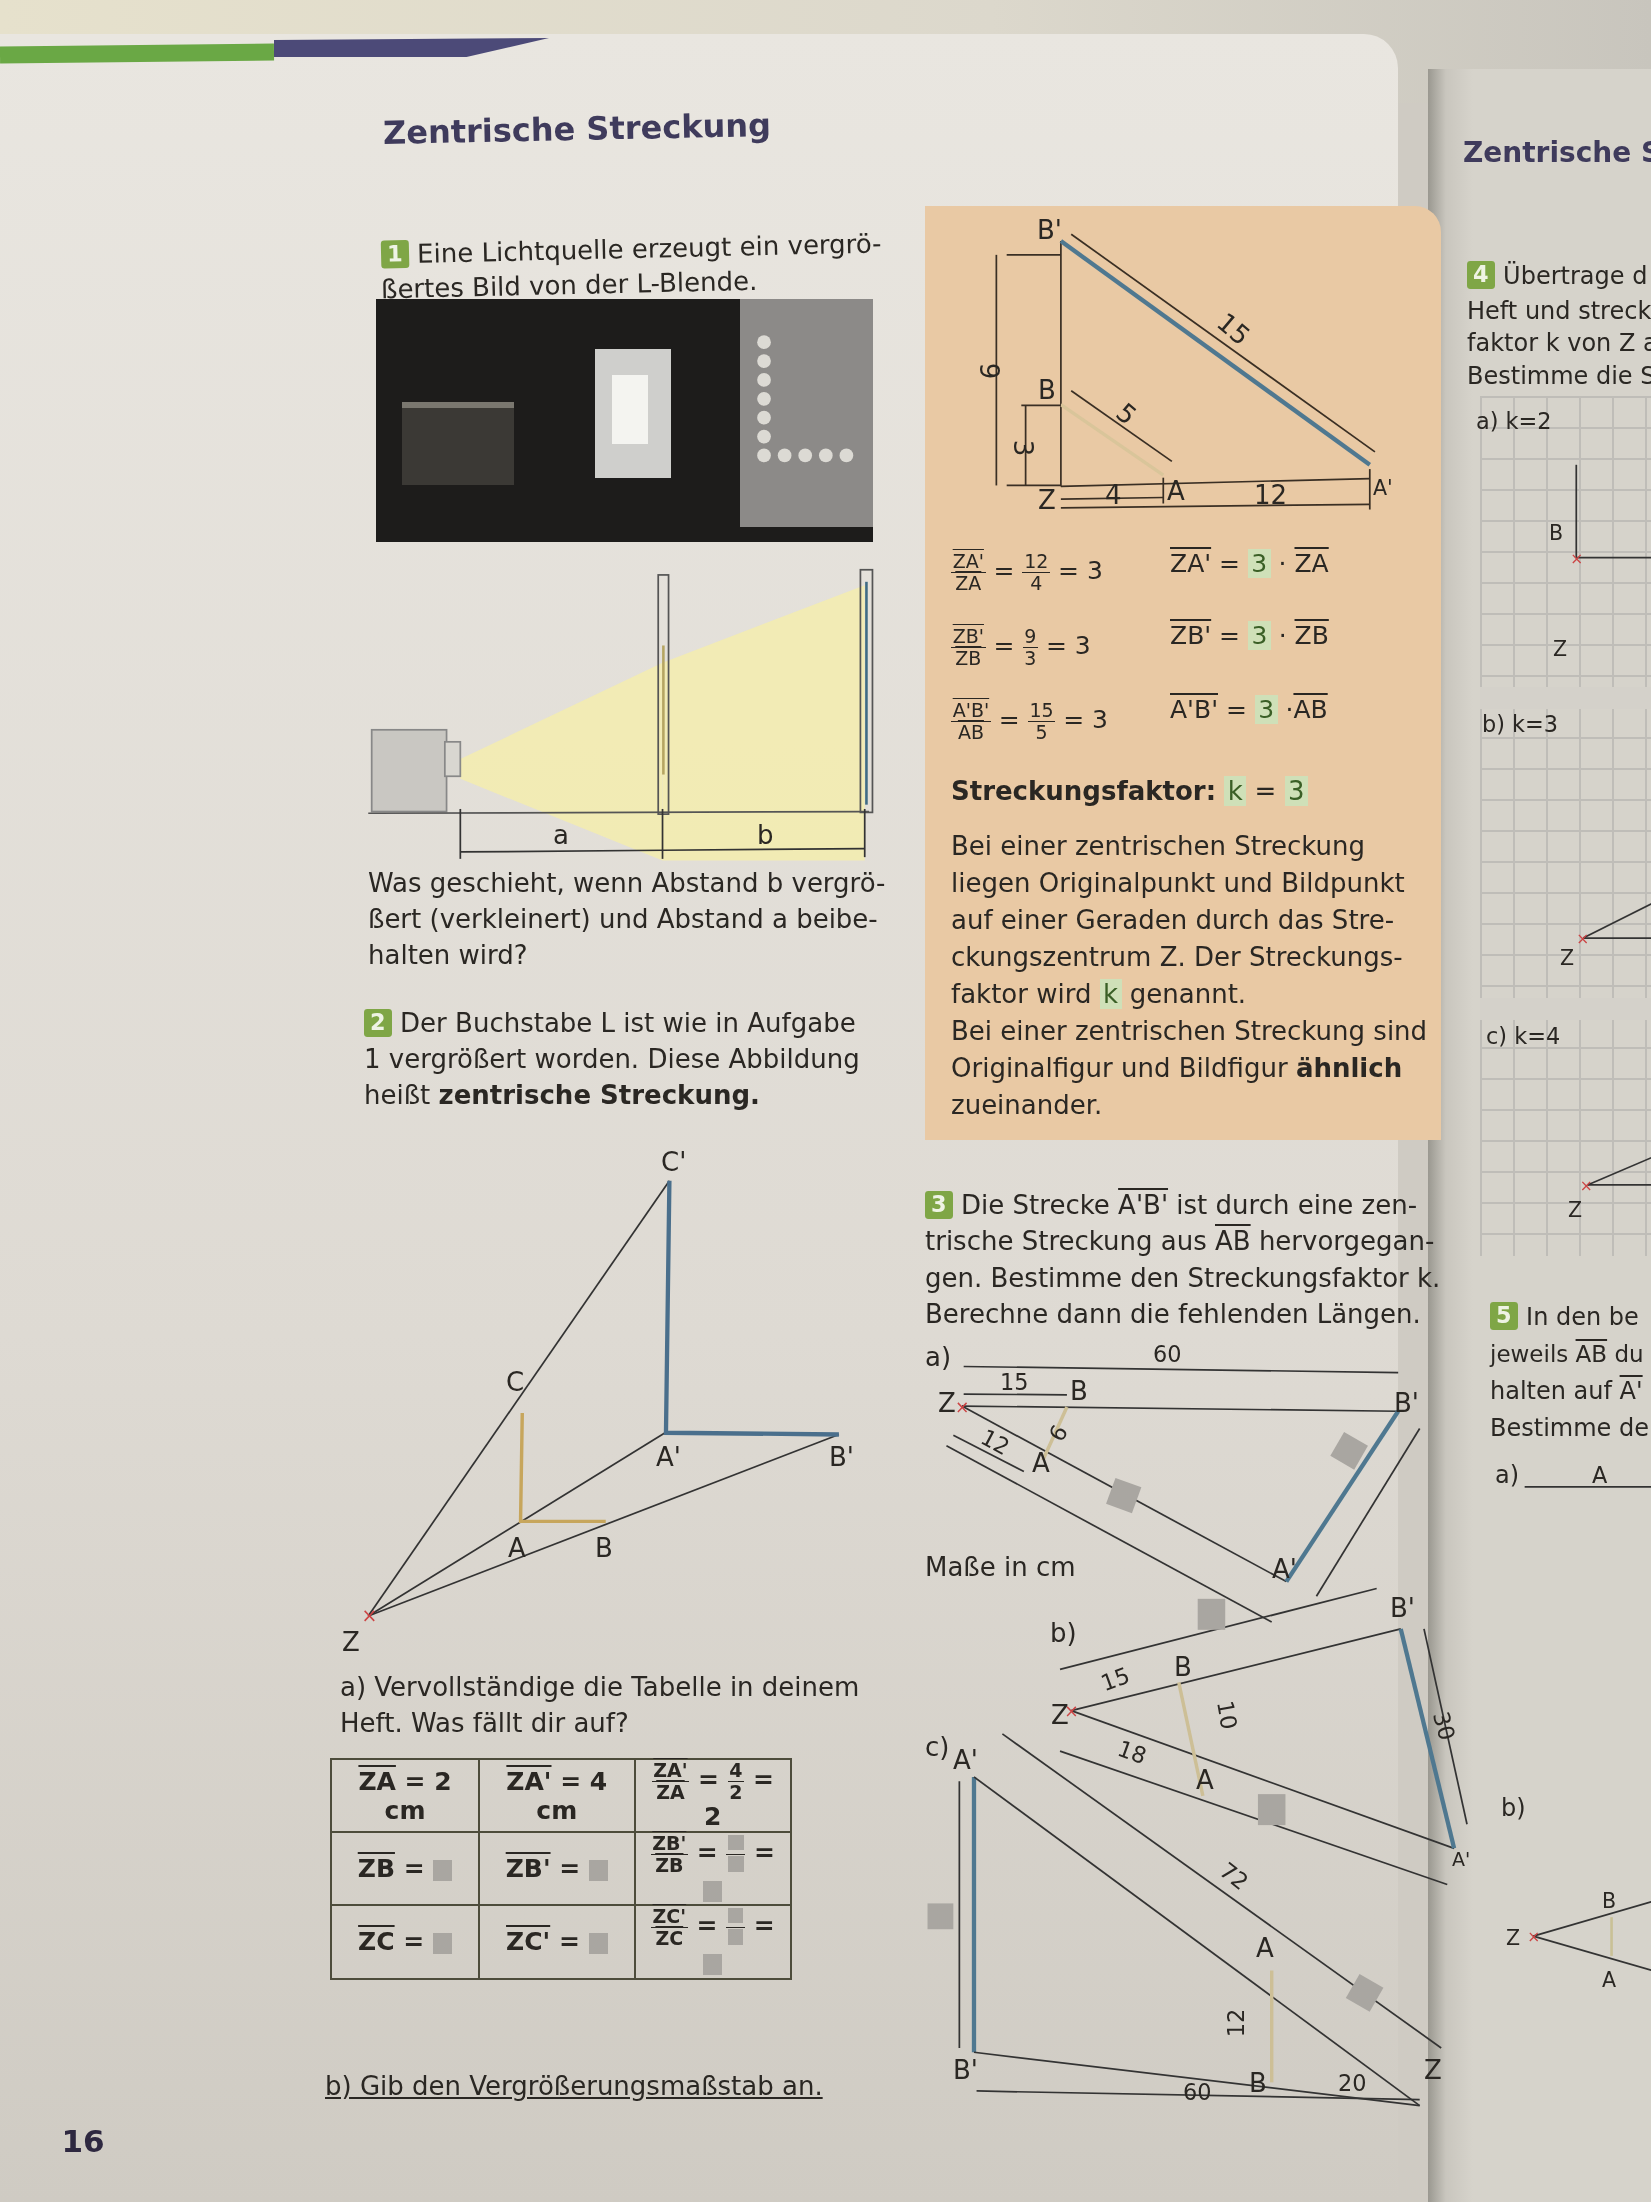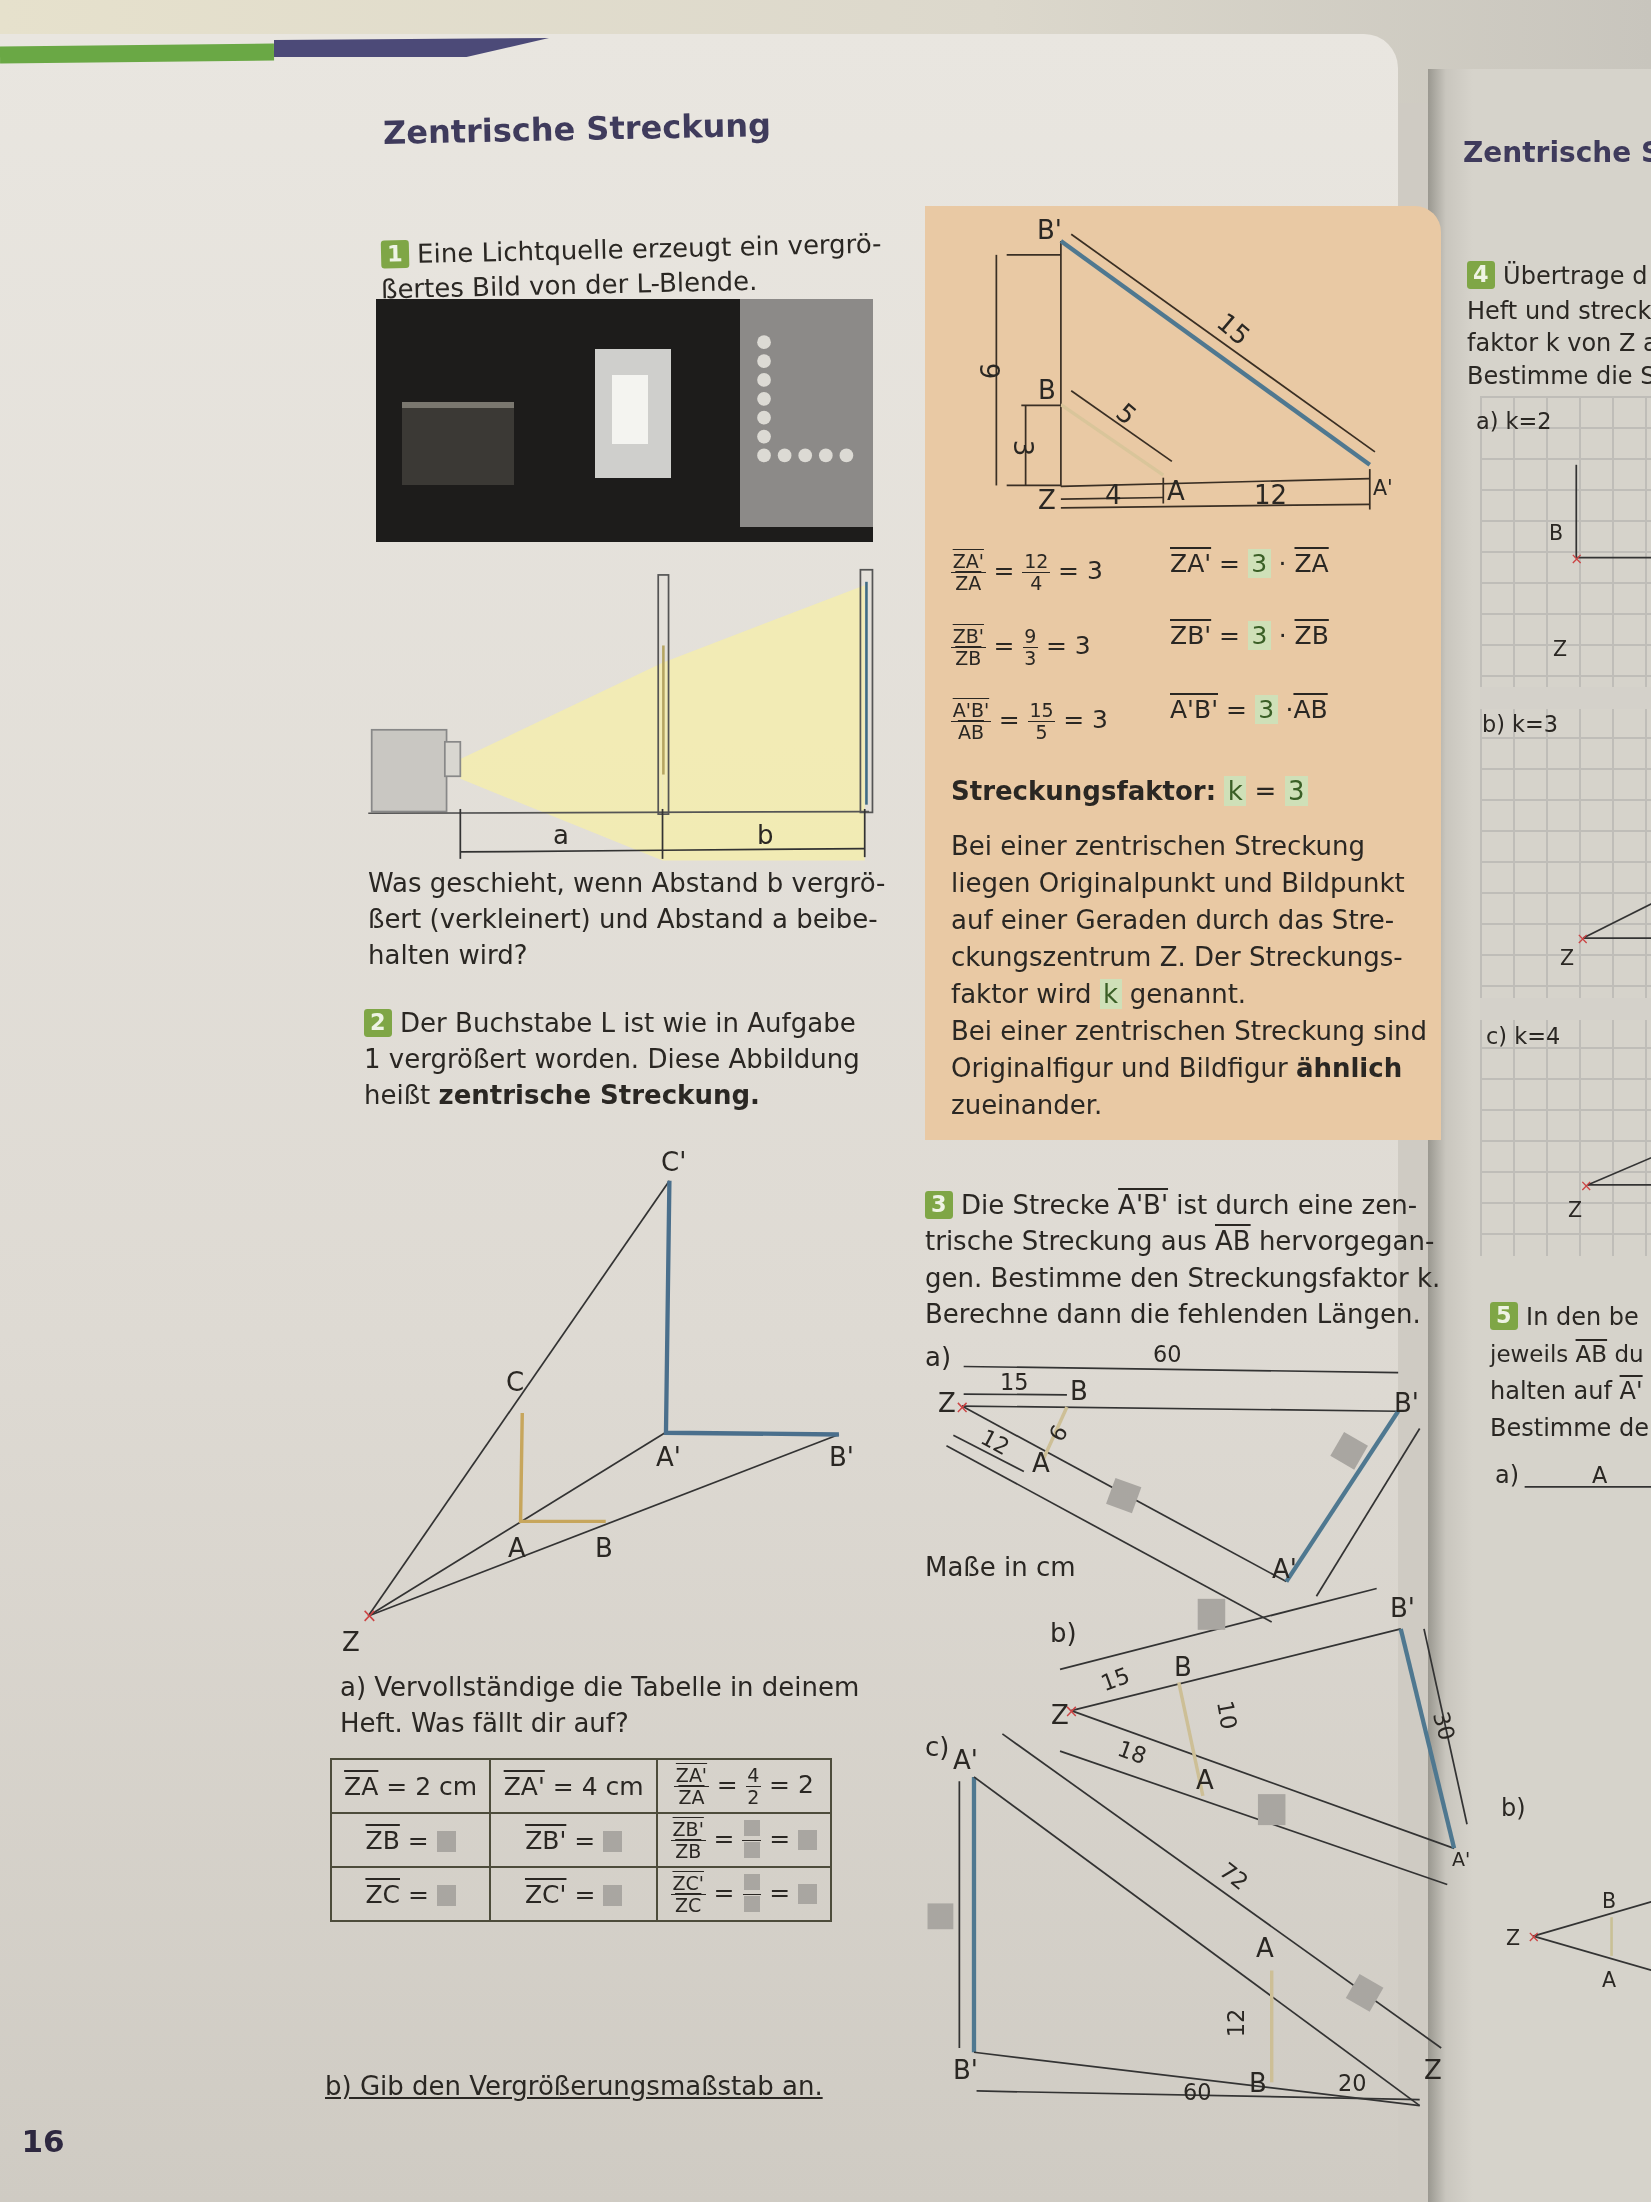--- a/index.html
+++ b/index.html
@@ -17,25 +17,25 @@
   .photo{position:absolute;left:376px;top:299px;width:497px;height:243px;background:#1d1c1b;}
   .photo .screen{position:absolute;right:0;top:0;width:133px;height:228px;background:#8c8a88;}
   .photo .card{position:absolute;left:219px;top:50px;width:76px;height:129px;background:#cfcfcc;}
   .photo .card-in{position:absolute;left:17px;top:26px;width:36px;height:69px;background:#f4f4f0;}
   .photo .proj{position:absolute;left:26px;top:103px;width:112px;height:77px;background:#3b3935;border-top:6.9px solid #7a776f;}
   .hl{background:#cfe0b8;padding:0 3.4px;color:#3a5f26;}
   .ov{text-decoration:overline;}
   .frac{display:inline-block;vertical-align:middle;text-align:center;font-size:19px;line-height:20.6px;}
   .frac .n{display:block;border-bottom:1.7px solid #2a2723;padding:0 1.7px;}
   .frac .d{display:block;}
-  table.tbl{position:absolute;left:330px;top:1758px;width:502px;border-collapse:collapse;}
+  table.tbl{position:absolute;left:330px;top:1758px;width:462px;border-collapse:collapse;font-weight:bold;}
   table.tbl td{border:2.6px solid #4d4c3b;height:52px;font-size:25px;text-align:center;padding:0 5.2px;}
   .blank{display:inline-block;width:19px;height:20.6px;background:#a9a6a1;vertical-align:middle;}
   .blank-s{display:inline-block;width:15.5px;height:15.5px;background:#a9a6a1;}
-  .pagenum{font-weight:bold;font-size:31px;color:#2e2840;}
+  .pagenum{font-weight:bold;font-size:31px;color:#2e2840;margin-left:40px;}
   .grid{position:absolute;left:1480px;top:396px;width:172px;height:860px;background-image:linear-gradient(#bdbbb6 1.7px,transparent 1.7px),linear-gradient(90deg,#bdbbb6 1.7px,transparent 1.7px);background-size:33px 31px;opacity:.9;}
   .gridcover{position:absolute;background:#d4d1ca;}
   .svgabs{position:absolute;left:0;top:0;}
 </style>
 </head>
 <body>
 
 <div class="bg-top"></div>
 <div class="page"></div>
 <div class="stripe-green"></div>

